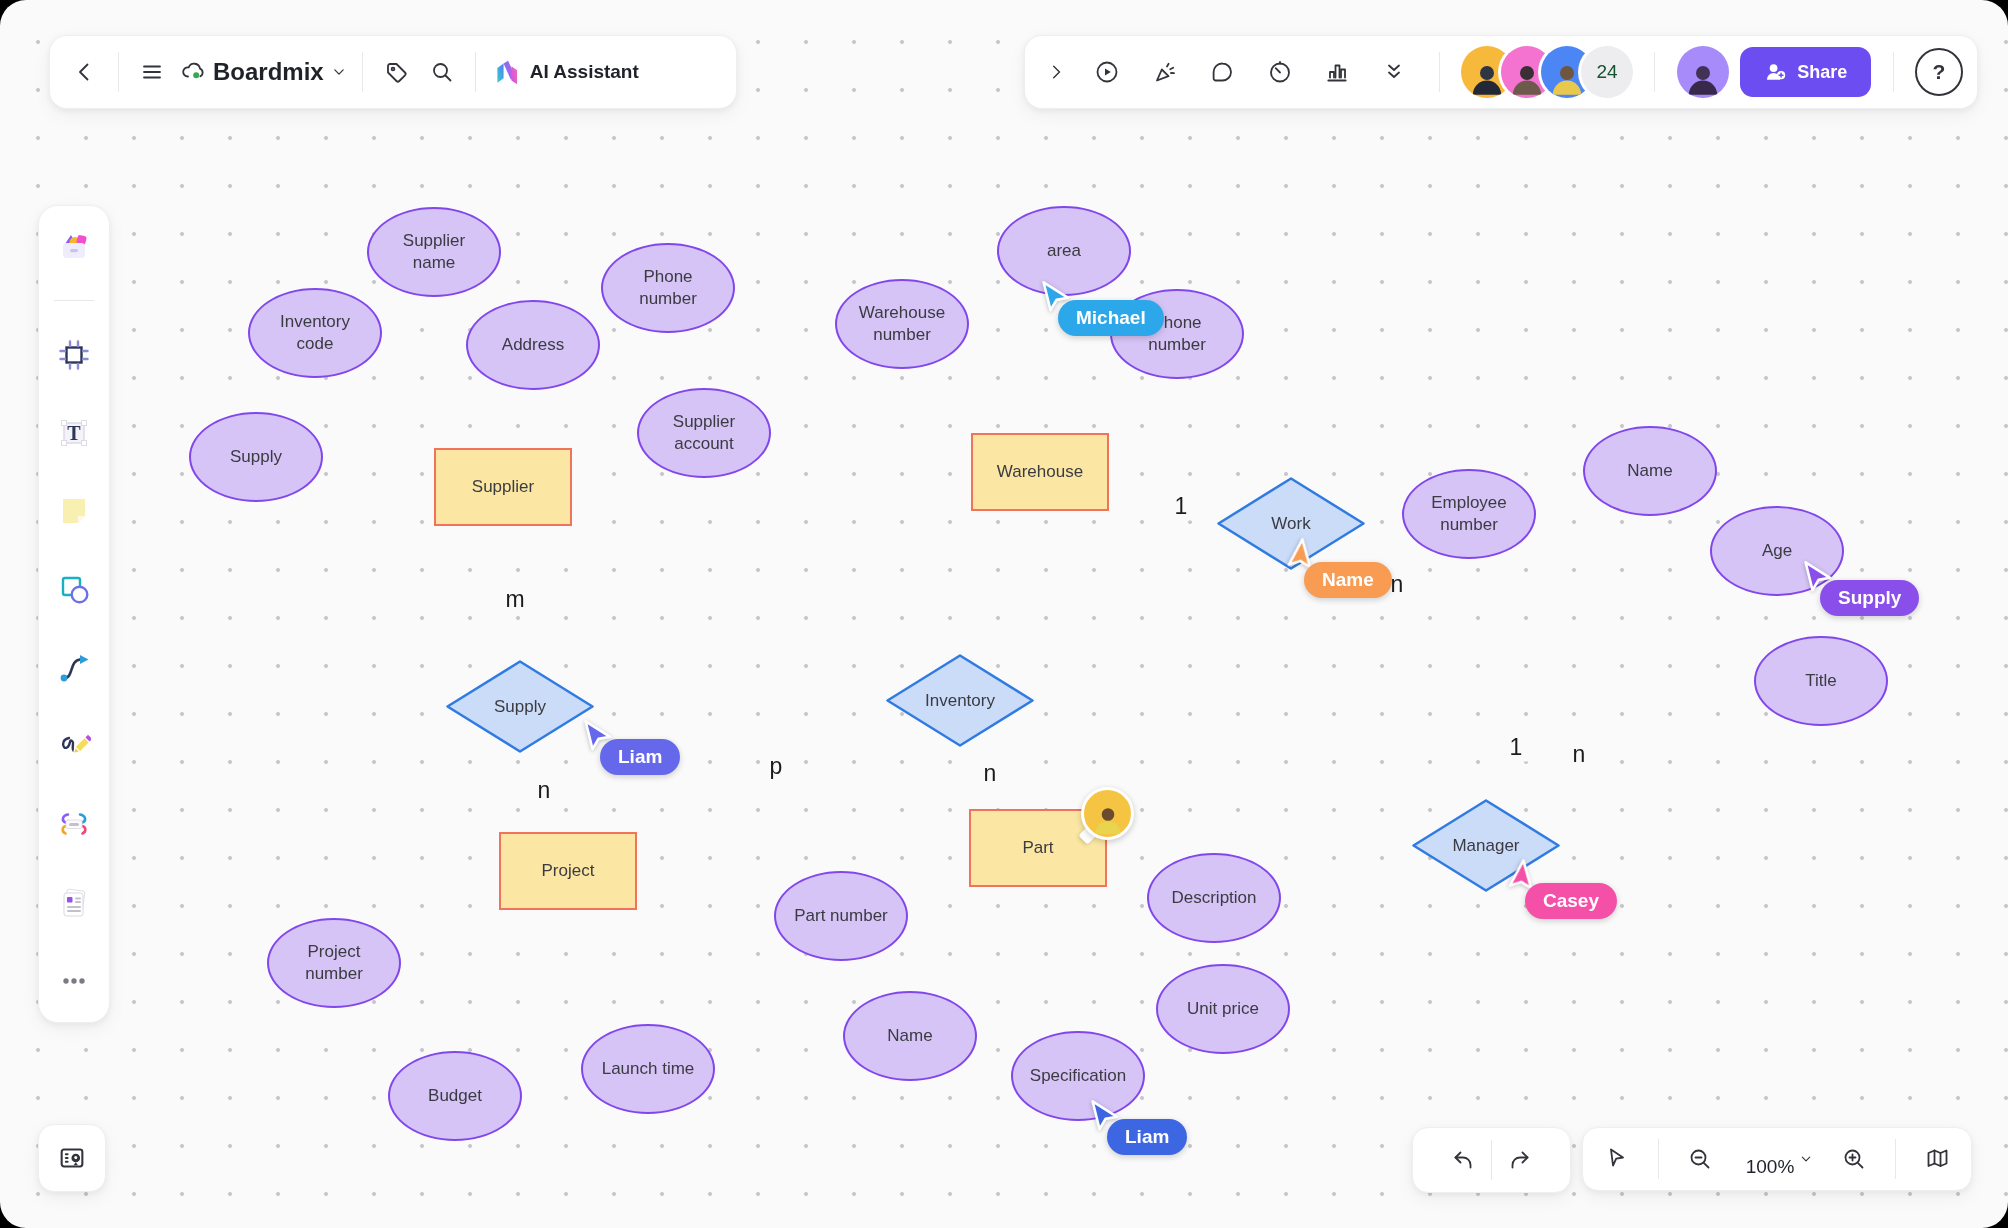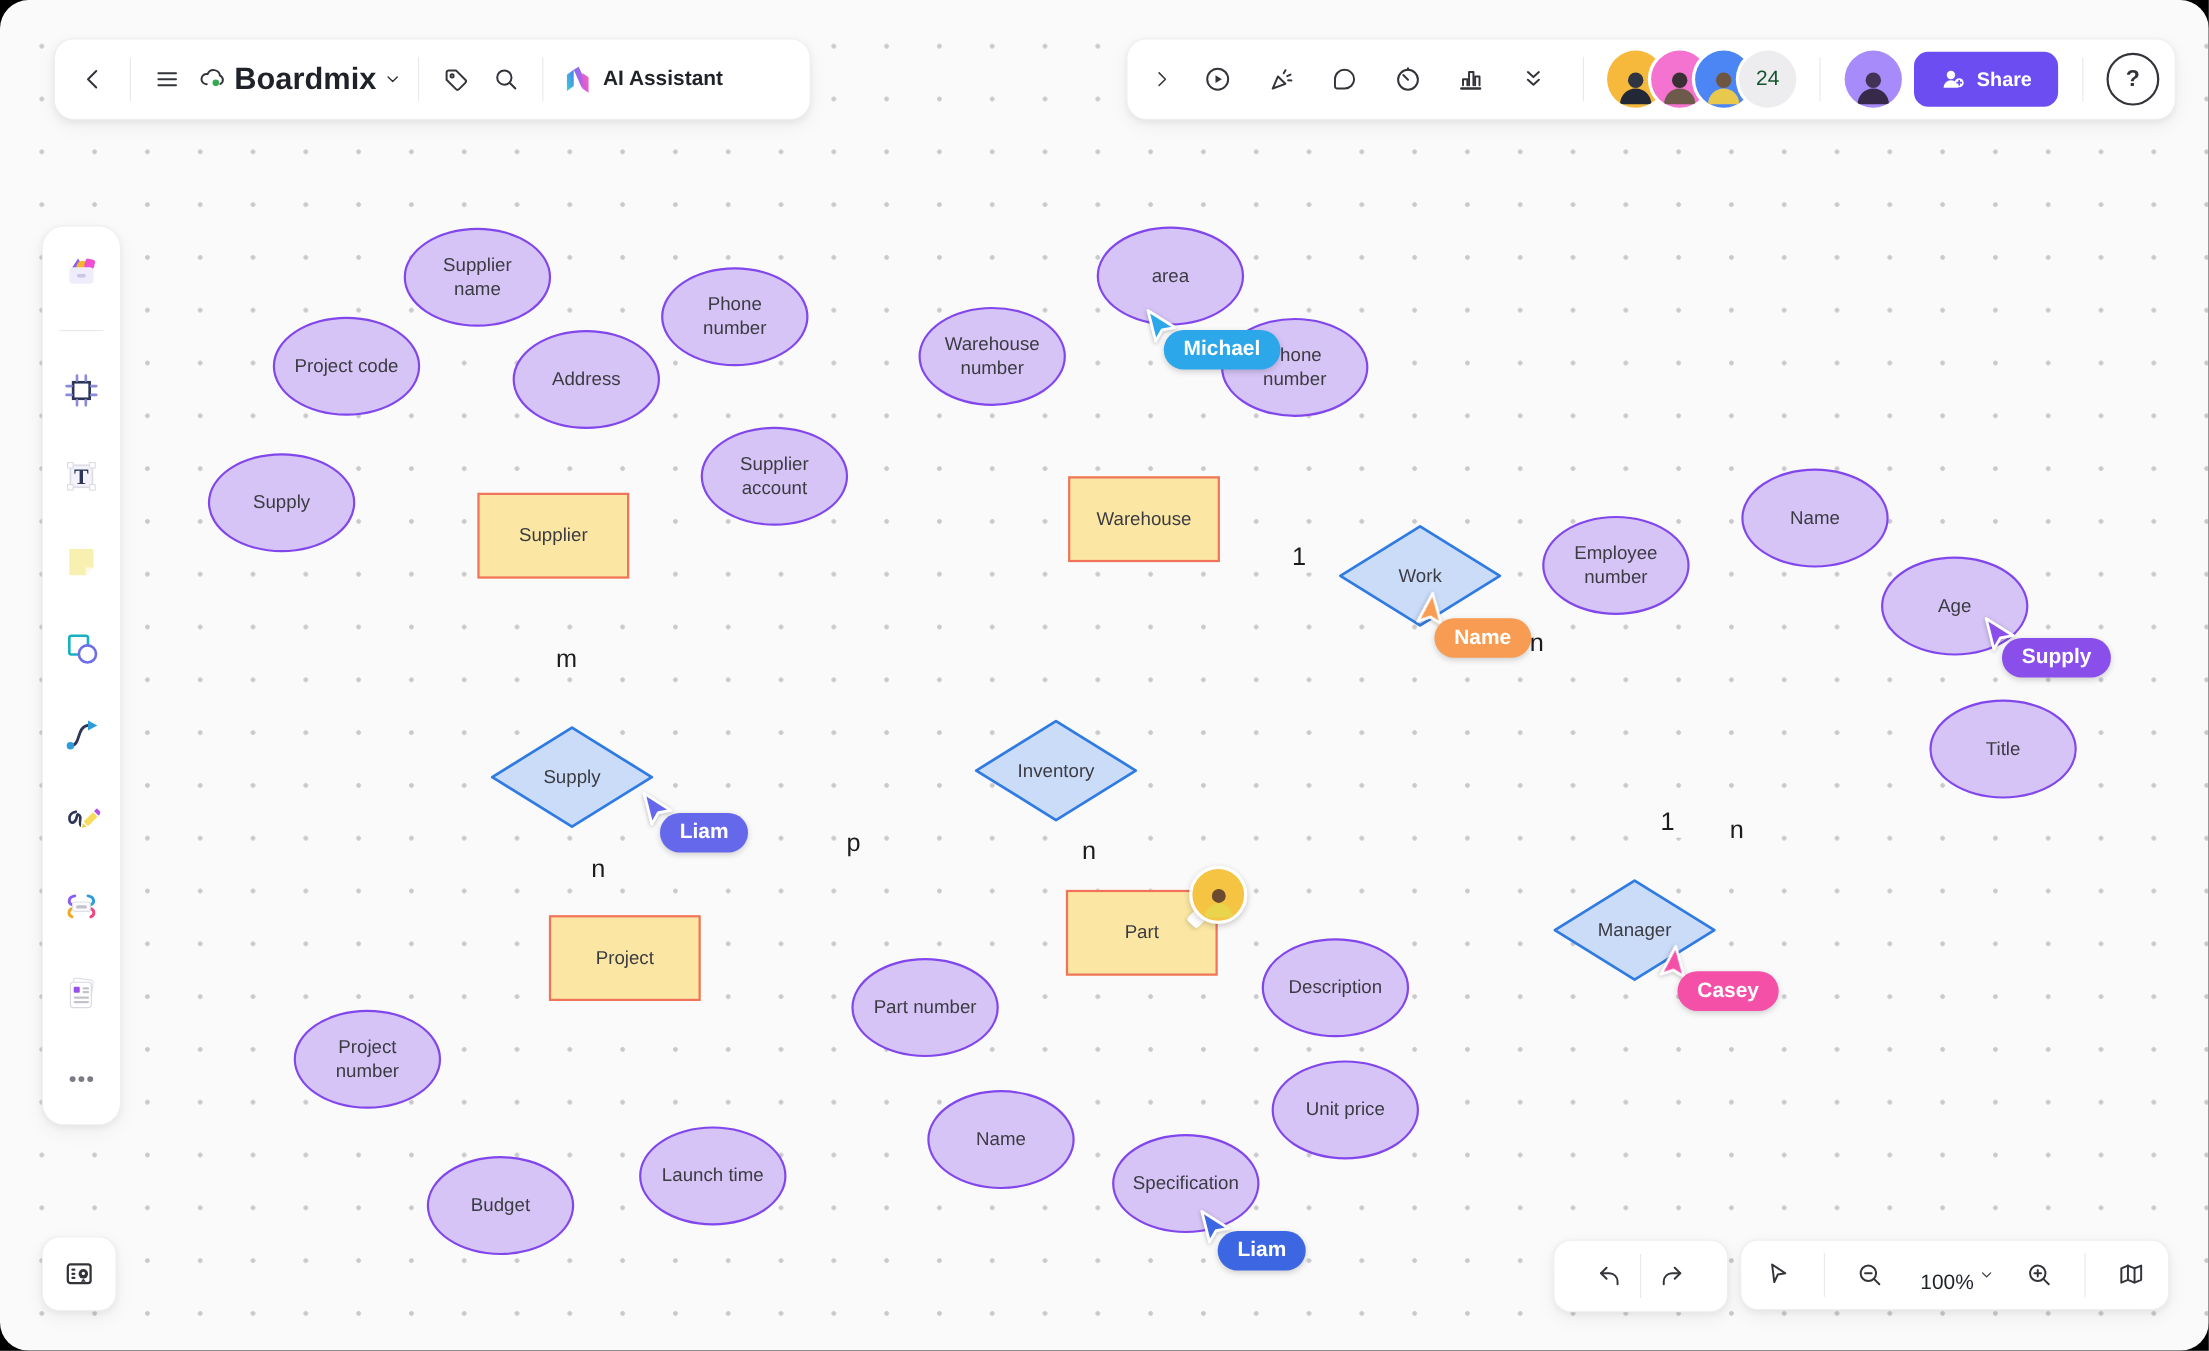--- a/index.html
+++ b/index.html
@@ -5,21 +5,21 @@
   html,body{margin:0;padding:0;}
   body{width:2008px;height:1228px;background:#000;position:relative;font-family:"Liberation Sans",sans-serif;overflow:hidden;}
   .window{position:absolute;inset:0;border-radius:26px;overflow:hidden;background:#FAFAFA;
     background-image:radial-gradient(circle,#c9c9cd 1.9px,transparent 2.2px);
     background-size:48px 48px;background-position:14px 18px;}
   .panel{position:absolute;background:#fff;border-radius:18px;border:1px solid #efeff2;
     box-shadow:0 2px 6px rgba(0,0,0,.05),0 6px 18px rgba(0,0,0,.05);display:flex;align-items:center;z-index:20;}
   .ibtn{width:46px;height:46px;display:flex;align-items:center;justify-content:center;border-radius:10px;cursor:pointer;flex:0 0 auto;}
   svg.i{width:26px;height:26px;stroke:#33343a;stroke-width:1.8;fill:none;stroke-linecap:round;stroke-linejoin:round;}
   .vdiv{width:1px;height:40px;background:#e8e8ec;margin:0 10px;flex:0 0 auto;}
-  .brand-txt{font-size:28px;font-weight:bold;color:#1f2329;margin:0 6px 0 8px;}
+  .brand-txt{font-size:24px;font-weight:bold;color:#1f2329;margin:0 6px 0 8px;}
   .ai-txt{font-size:19px;font-weight:bold;color:#1f2329;margin-left:9px;white-space:nowrap;}
   .avatar{width:52px;height:52px;border-radius:50%;box-shadow:0 0 0 3px #fff;display:flex;align-items:flex-end;justify-content:center;overflow:hidden;flex:0 0 auto;}
   .avatar svg{width:40px;height:40px;}
   .av-count{width:52px;height:52px;border-radius:50%;background:#ededef;color:#14532d;font-size:19px;display:flex;align-items:center;justify-content:center;box-shadow:0 0 0 3px #fff;margin-left:-12px;flex:0 0 auto;}
   .share-btn{height:50px;padding:0 24px;background:#6C4DF2;border-radius:13px;color:#fff;font-size:18px;font-weight:bold;display:flex;align-items:center;gap:10px;cursor:pointer;flex:0 0 auto;}
   .help-btn{width:44px;height:44px;border-radius:50%;border:2.6px solid #33343a;display:flex;align-items:center;justify-content:center;font-size:21px;font-weight:bold;color:#33343a;cursor:pointer;flex:0 0 auto;}
 
   
   .sidebar{left:38px;top:205px;width:72px;height:818px;flex-direction:column;justify-content:space-between;padding:16px 0;box-sizing:border-box;border-radius:20px;}
   .tool{width:50px;height:50px;display:flex;align-items:center;justify-content:center;border-radius:10px;cursor:pointer;}
@@ -85,21 +85,21 @@
     <line x1="910" y1="1036" x2="1038" y2="848"></line>
     <line x1="1078" y1="1076" x2="1038" y2="848"></line>
     <line x1="1223" y1="1009" x2="1038" y2="848"></line>
     <line x1="1214" y1="898" x2="1038" y2="848"></line>
   </svg>
 
   <div class="node attr" style="left:367px;top:207px">
       <span>Supplier name</span>
     </div>
   <div class="node attr" style="left:248px;top:288px">
-      <span>Project code</span>
+      <span>Inventory code</span>
     </div>
   <div class="node attr" style="left:601px;top:243px">
       <span>Phone number</span>
     </div>
   <div class="node attr" style="left:466px;top:300px">
       <span>Address</span>
     </div>
   <div class="node attr" style="left:189px;top:412px">
       <span>Supply</span>
     </div>

